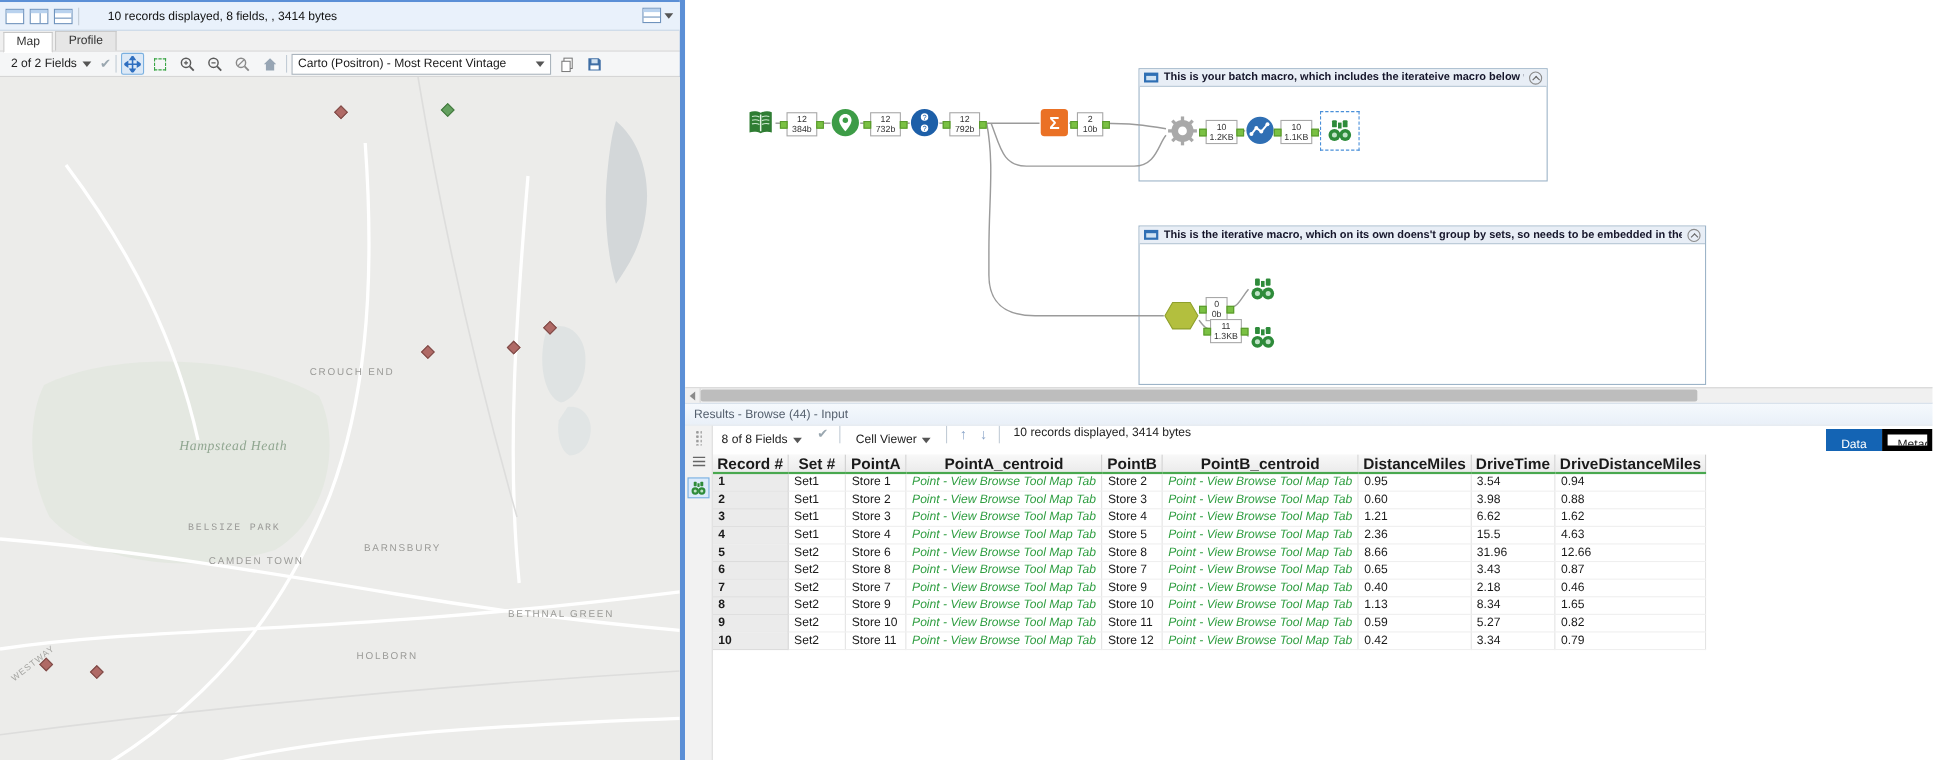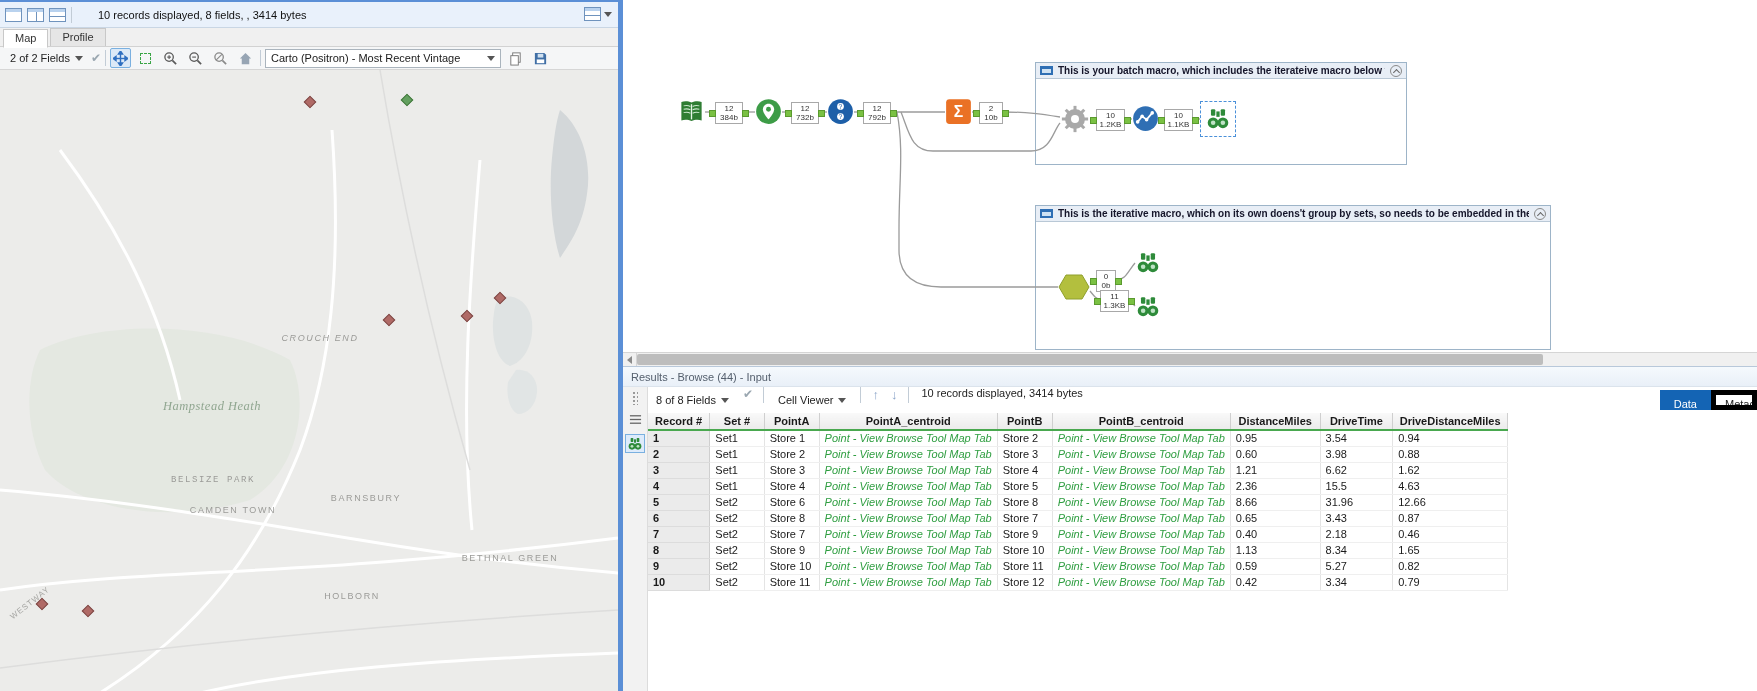--- a/index.html
+++ b/index.html
@@ -75,21 +75,21 @@
   .results-main{flex:1;min-width:0;display:flex;flex-direction:column;overflow:hidden}
   .results-toolbar{height:26px;display:flex;gap:10px;padding:0 4px;background:#fff;position:relative}
   .arrow{color:#8aa4c8;font-size:13px;padding:0 1px}
   .r-status{color:#222;margin-left:2px;white-space:nowrap}
   .rtabs{position:absolute;right:0;top:3px;display:flex;height:20px;overflow:hidden}
   .rtab{padding:3px 9px;border:5px solid #000000;background:#fff;color:#222;white-space:nowrap}
   .rtab.active{background:#1464b4;border-color:#1464b4;color:#fff}
   .rtab.clip{width:46px;overflow:hidden;padding-right:0}
   .table-wrap{flex:1;overflow:hidden;background:#fff}
   table{border-collapse:collapse;table-layout:fixed}
-  th{background:linear-gradient(#f9f9f9,#ebebeb);border-right:1px solid #cfcfcf;border-bottom:2px solid #49a84f;font-weight:bold;height:17px;padding:0 4px;text-align:center;font-size:11px;white-space:nowrap;overflow:hidden}
+  th{background:linear-gradient(#f9f9f9,#ebebeb);border-right:1px solid #cfcfcf;border-bottom:2px solid #49a84f;font-weight:bold;height:17px;padding:0 4px;text-align:center;font-size:14px;white-space:nowrap;overflow:hidden}
   th.th-filler{background:#fff;border:none}
   td{border-right:1px solid #e4e4e4;border-bottom:1px solid #efefef;height:16px;padding:0 5px;background:#fff;white-space:nowrap;overflow:hidden;font-size:11px}
   td.cell-record{background:#ebebeb;border-right:1px solid #cfcfcf;border-bottom:1px solid #dcdcdc;font-weight:bold}
   td.cell-link{color:#2f9e41;font-style:italic;text-align:center}
   td.cell-filler{border:none;background:#fff}
 </style>
 </head>
 <body>
 
 <div class="app">
@@ -207,21 +207,21 @@
           <path d="M200 623 C300 600 430 590 618 583"></path>
           <path d="M480 90 C470 210 460 340 472 460"></path>
           <path d="M60 80 C120 160 160 240 180 330"></path>
         </g>
         <g stroke="#dddddc" fill="none" stroke-width="1.5">
           <path d="M0 598 C200 572 420 552 618 540"></path>
           <path d="M380 0 C400 120 430 260 470 400"></path>
         </g>
       </svg>
       <div id="map-layer" style="position:absolute;left:0;top:0;width:618px;height:623px">
-          <div class="map-label area" style="left: 320px; top: 268px; font-style: italic;">CROUCH END</div>
+          <div class="map-label area" style="left: 320px; top: 268px;">CROUCH END</div>
           <div class="map-label park" style="left: 212px; top: 336px;">Hampstead Heath</div>
           <div class="map-label area" style="left: 213px; top: 410px; font-family: Liberation Mono, monospace;">BELSIZE PARK</div>
           <div class="map-label area" style="left: 233px; top: 440px;">CAMDEN TOWN</div>
           <div class="map-label area" style="left: 366px; top: 428px;">BARNSBURY</div>
           <div class="map-label area" style="left: 510px; top: 488px;">BETHNAL GREEN</div>
           <div class="map-label area" style="left: 352px; top: 526px;">HOLBORN</div>
           <div class="map-label road" style="left: 30px; top: 533px;">WESTWAY</div>
           <div class="marker red" style="left: 310px; top: 32px;"></div>
           <div class="marker green" style="left: 407px; top: 30px;"></div>
           <div class="marker red" style="left: 389px; top: 250px;"></div>

